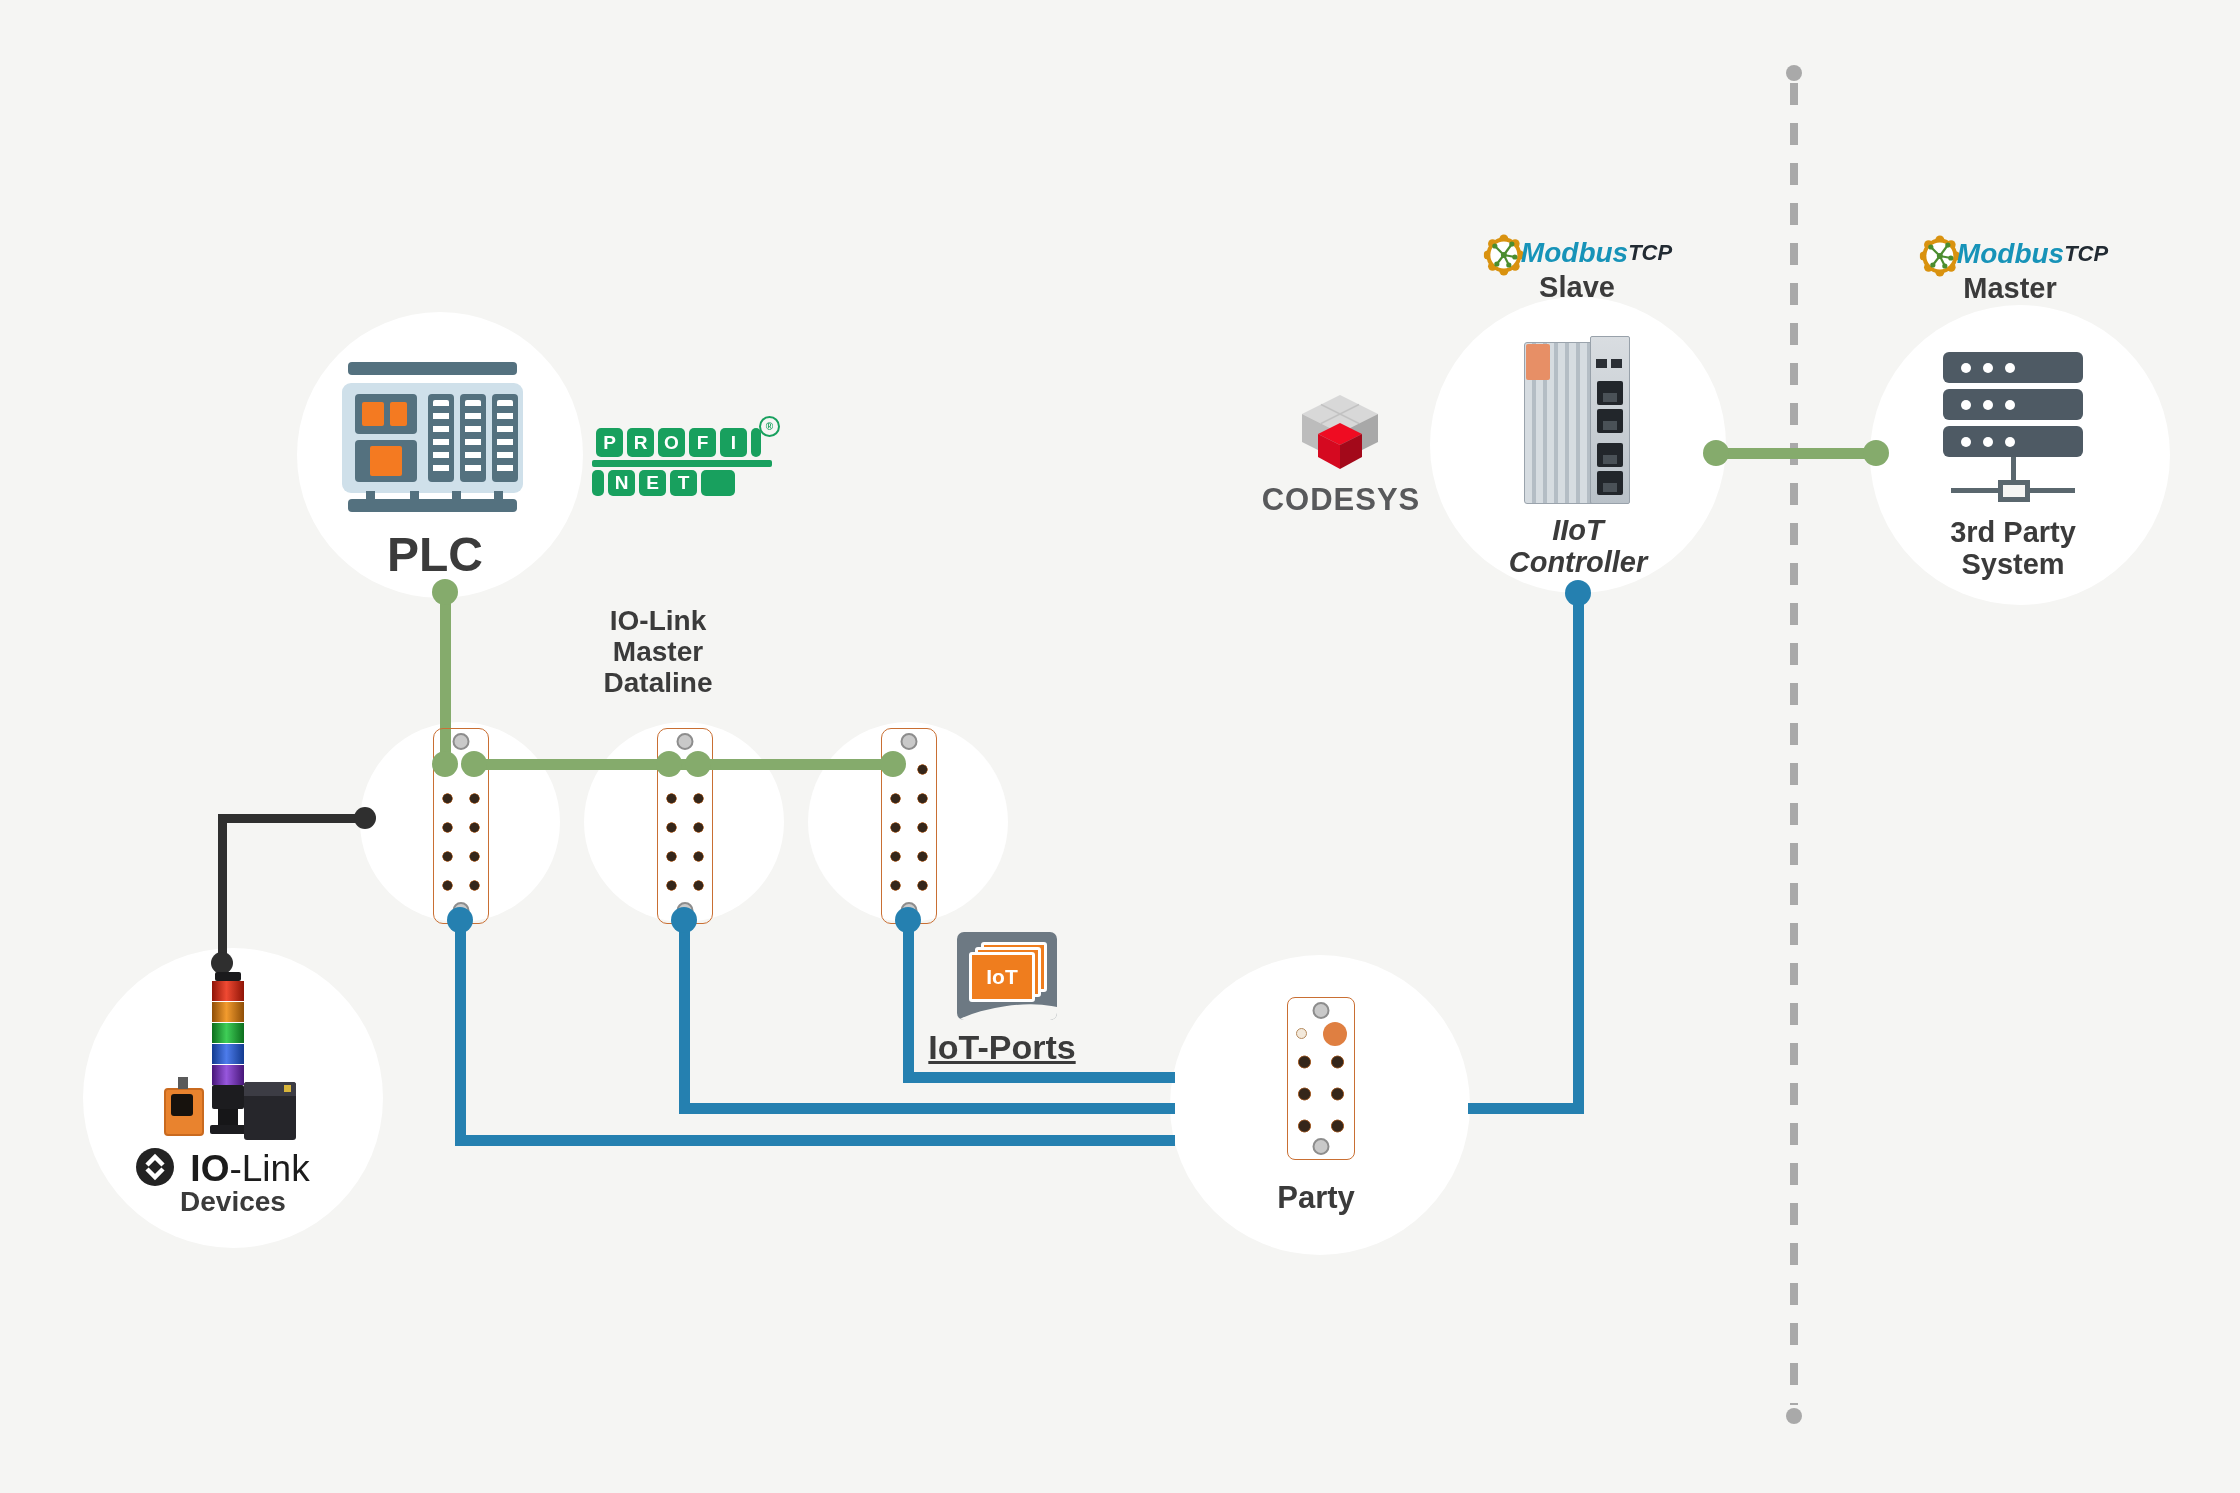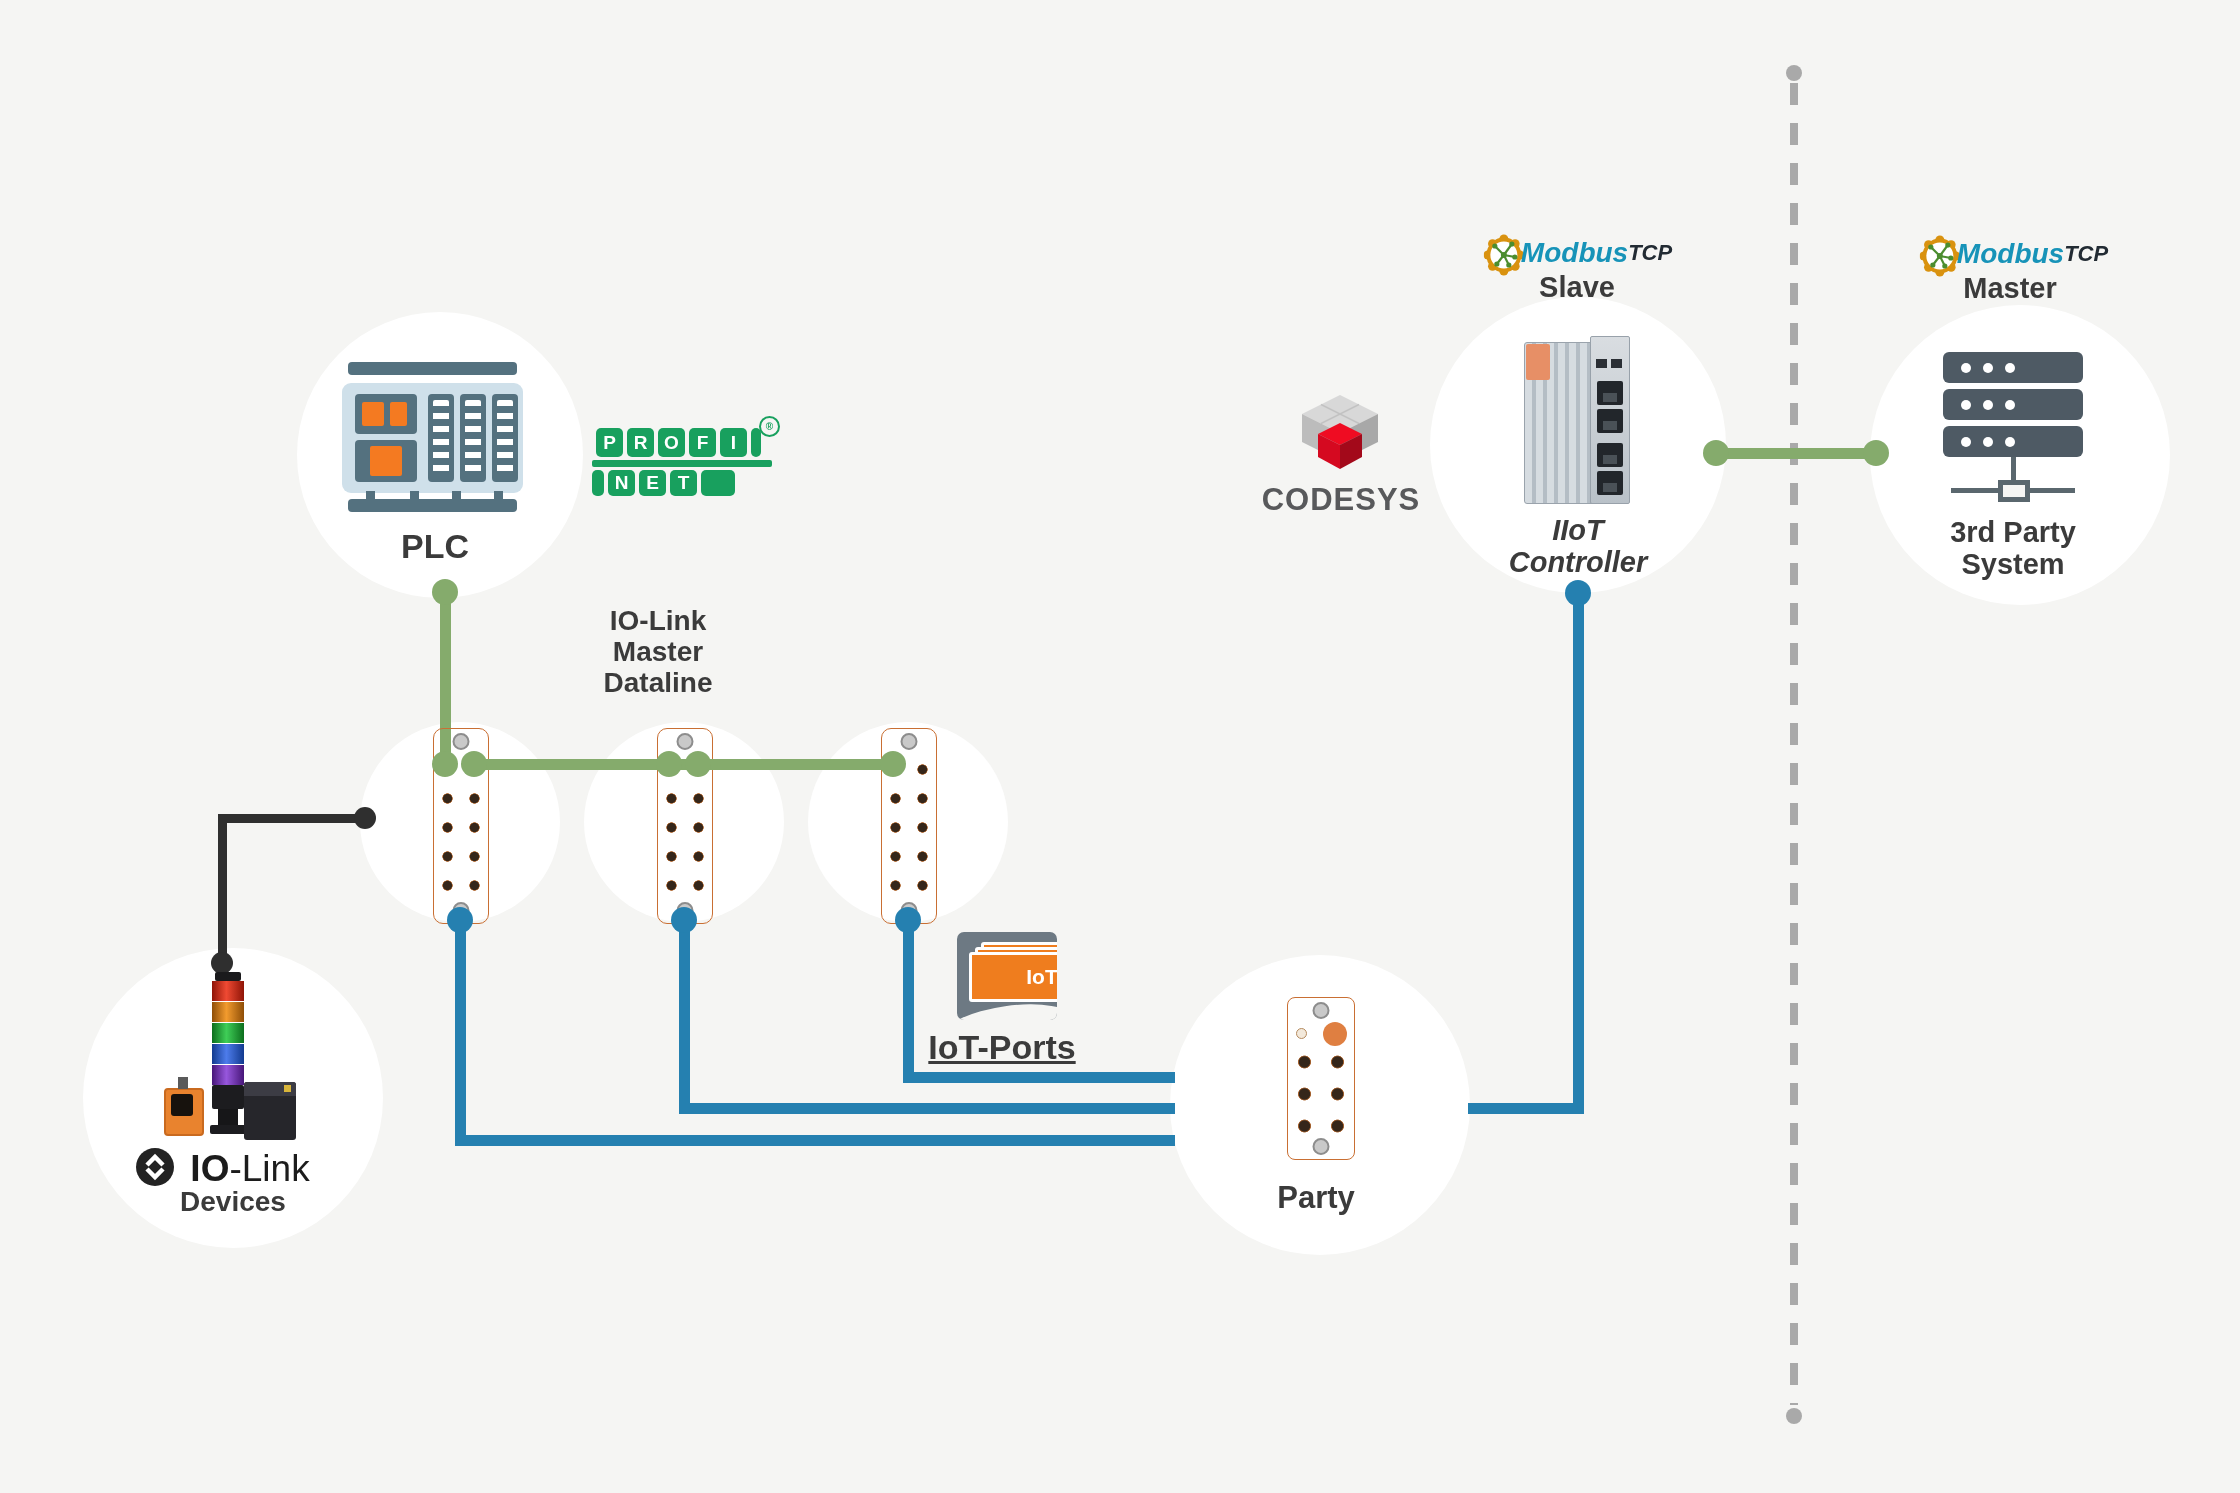--- a/index.html
+++ b/index.html
@@ -38,21 +38,21 @@
        width:13px;height:13px;border-radius:50%;background:#c9c9c9;border:2px solid #8d8d8d;}
   .module::before{top:4px;}
   .module::after{bottom:4px;}
   .ports{position:absolute;left:0;right:0;
        background-image:radial-gradient(circle 8px at 50% 50%,#35261a 52%,#b06a35 62%,rgba(0,0,0,0) 68%);}
   
   .iot-icon{position:absolute;left:957px;top:932px;width:100px;height:88px;background:#6d7983;
        border-radius:7px;overflow:hidden;}
   .iot-icon .wave{position:absolute;width:130px;height:42px;left:-14px;bottom:-28px;background:#f5f5f3;
        border-radius:50%;transform:rotate(-8deg);}
-  .iot-card{position:absolute;width:60px;height:44px;background:#ef7d1e;border:3px solid #ffffff;border-radius:3px;padding-left:40px;}
+  .iot-card{position:absolute;width:60px;height:44px;background:#ef7d1e;border:3px solid #ffffff;border-radius:3px;}
   
   .modbus-row{position:absolute;transform:translateX(-50%);display:flex;align-items:center;white-space:nowrap;}
   .modbus-brand{font-style:italic;font-weight:bold;font-size:28px;color:#1793b8;margin-left:-9px;}
   .modbus-variant{font-style:italic;font-weight:bold;font-size:22px;color:#222b33;}
   
   .codesys-cube{position:absolute;left:1288px;top:393px;}
   
   .srv{position:absolute;left:1943px;top:352px;width:140px;height:160px;}
   .srv-bar{position:absolute;left:0;width:140px;height:31px;background:#4e5a64;border-radius:6px;}
   .srv-dots{position:absolute;left:18px;top:11px;width:10px;height:10px;border-radius:50%;background:#fff;
@@ -143,21 +143,21 @@
       <div class="plc-col" style="left:86px;top:11px;"></div>
       <div class="plc-col" style="left:118px;top:11px;"></div>
       <div class="plc-col" style="left:150px;top:11px;"></div>
     </div>
     <div class="plc-leg" style="left:24px;top:129px;"></div>
     <div class="plc-leg" style="left:68px;top:129px;"></div>
     <div class="plc-leg" style="left:110px;top:129px;"></div>
     <div class="plc-leg" style="left:152px;top:129px;"></div>
     <div class="plc-bar" style="top:137px;"></div>
   </div>
-  <div class="lbl" style="left:435px;top:527px;font-size:34px;">PLC</div>
+  <div class="lbl" style="left:435px;top:527px;font-size:48px;">PLC</div>
 
   <div class="profinet">
     <div class="pf-row1">
       <span class="pf-tile">P</span><span class="pf-tile">R</span><span class="pf-tile">O</span><span class="pf-tile">F</span><span class="pf-tile">I</span><span class="pf-stub" style="width:10px;"></span>
     </div>
     <div class="pf-bar"></div>
     <div class="pf-row2">
       <span class="pf-stub" style="width:12px;"></span><span class="pf-tile">N</span><span class="pf-tile">E</span><span class="pf-tile">T</span><span class="pf-stub" style="width:34px;"></span>
     </div>
     <div class="pf-reg">®</div>

